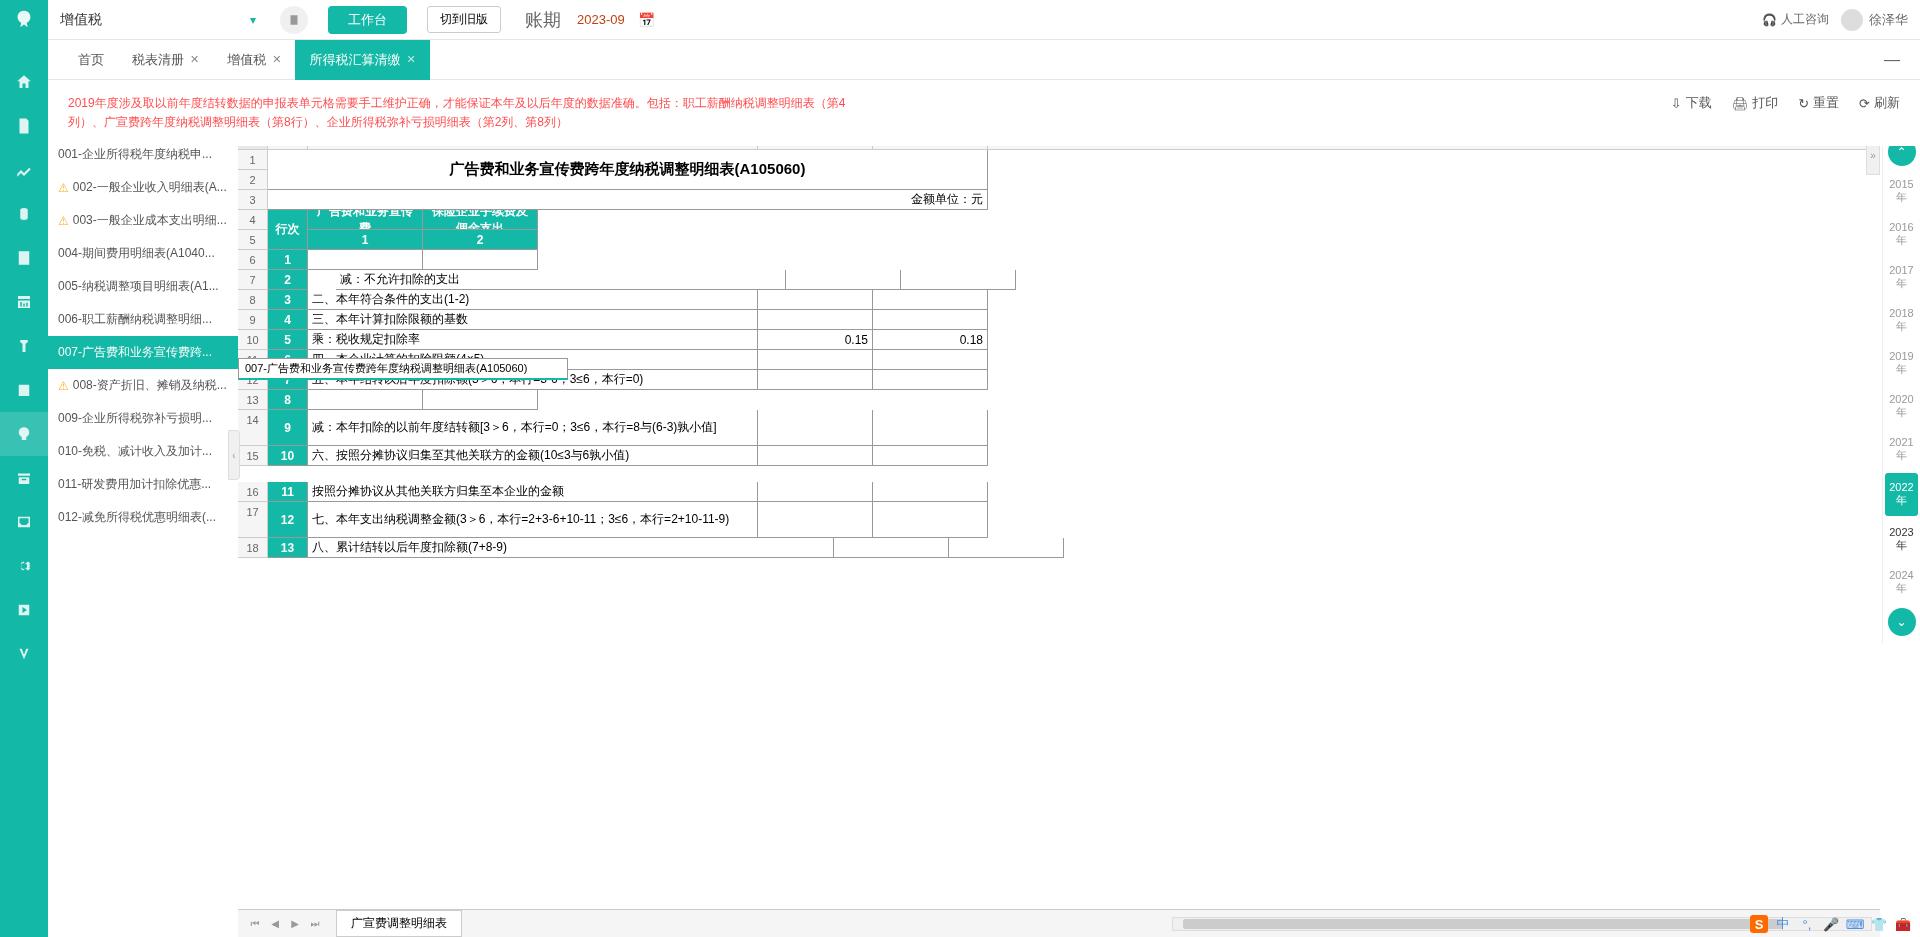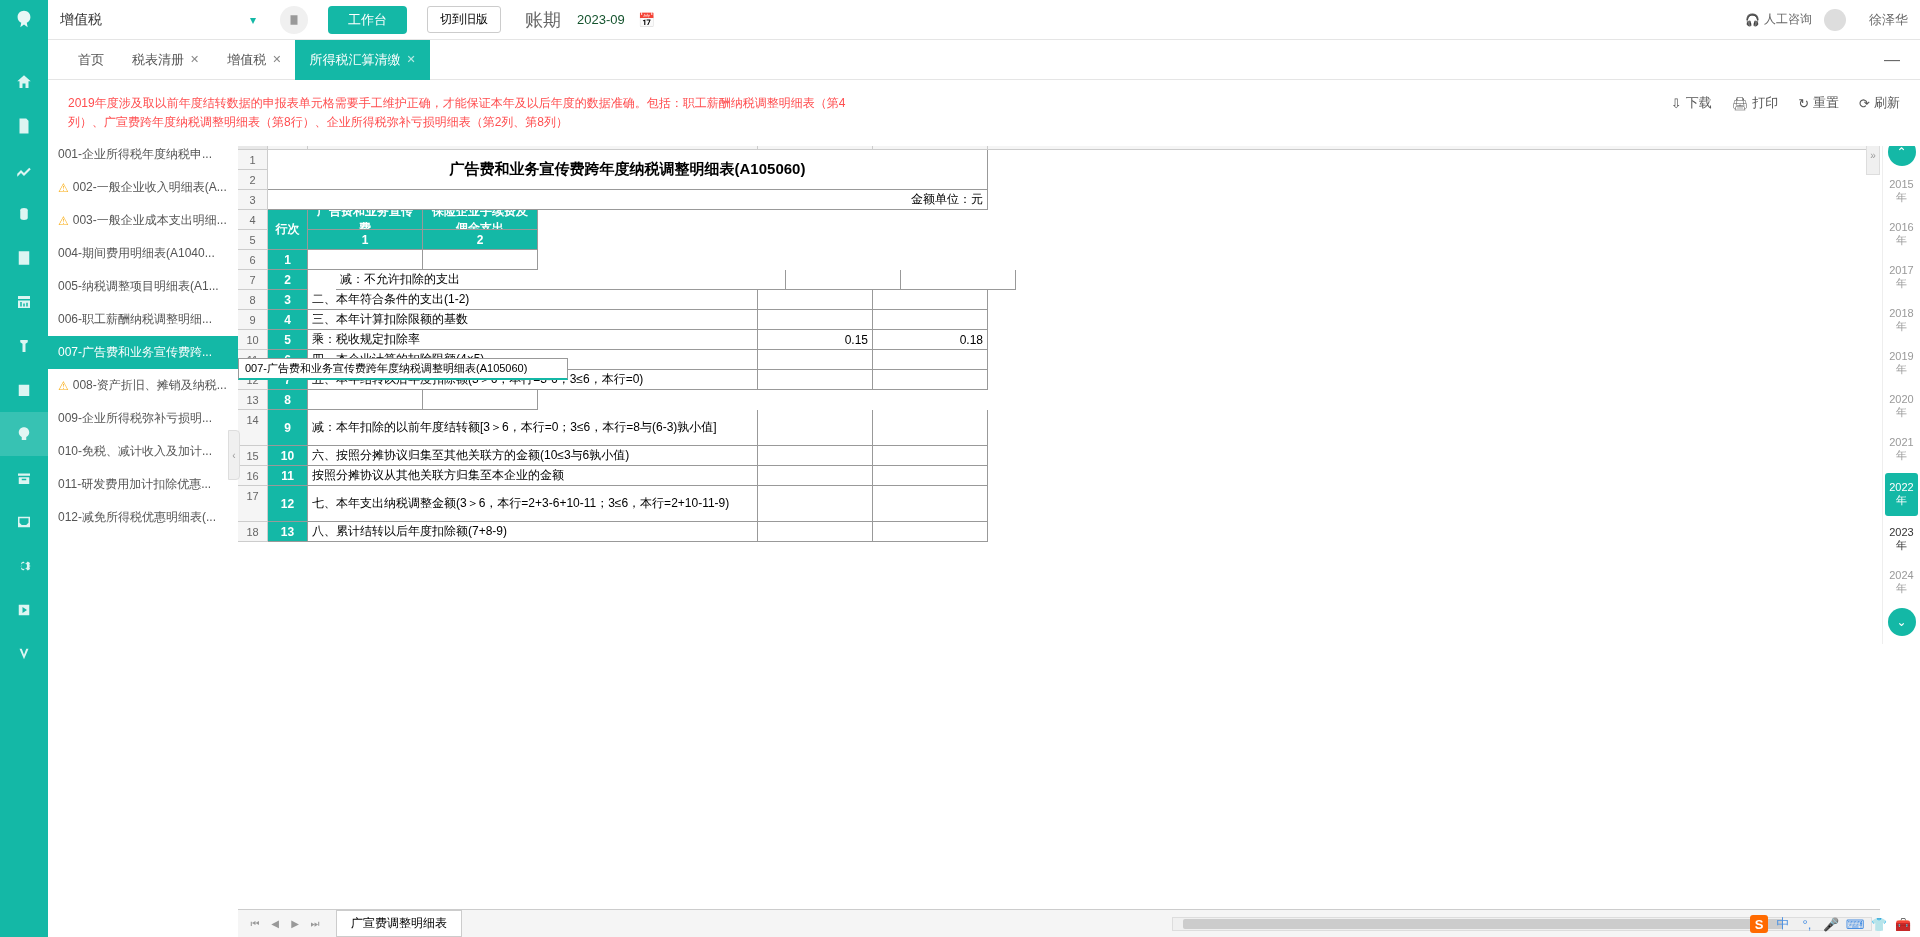--- a/index.html
+++ b/index.html
@@ -11,25 +11,25 @@
 .sidebar-left .nav-icon svg{width:18px;height:18px;fill:currentColor}
 .sidebar-left .nav-icon.active{background:rgba(255,255,255,0.15)}
 .top-bar{position:fixed;left:48px;top:0;right:0;height:40px;background:#fff;border-bottom:1px solid #e5e5e5;display:flex;align-items:center;padding:0 12px;z-index:90}
 .top-bar .title-area{display:flex;align-items:center;gap:8px}
 .top-bar .app-title{font-size:14px;color:#333;margin-right:140px}
 .top-bar .dropdown-arrow{color:#14b8a6;font-size:12px}
 .top-bar .round-btn{width:28px;height:28px;border-radius:50%;background:#f0f0f0;display:flex;align-items:center;justify-content:center;margin-left:16px;color:#999}
 .top-bar .workspace-btn{background:#14b8a6;color:#fff;padding:5px 20px;border-radius:4px;font-size:13px;margin-left:12px;border:none;cursor:pointer}
 .top-bar .old-ver-btn{border:1px solid #ccc;padding:4px 12px;border-radius:3px;font-size:12px;margin-left:12px;background:#fff;cursor:pointer}
 .top-bar .period-label{font-size:18px;color:#666;margin-left:16px}
-.top-bar .period-value{font-size:13px;color:#14532d;margin-left:8px}
+.top-bar .period-value{font-size:13px;color:#c2410c;margin-left:8px}
 .top-bar .cal-icon{color:#14b8a6;margin-left:6px;font-size:14px}
 .top-bar .right-area{margin-left:auto;display:flex;align-items:center;gap:12px}
 .top-bar .consult{display:flex;align-items:center;gap:4px;font-size:12px;color:#666;cursor:pointer}
-.top-bar .user{display:flex;align-items:center;gap:23px;font-size:13px;color:#666}
+.top-bar .user{display:flex;align-items:center;gap:6px;font-size:13px;color:#666}
 .top-bar .user-avatar{width:22px;height:22px;border-radius:50%;background:#ddd}
 .tabs-bar{position:fixed;left:48px;top:40px;right:0;height:40px;background:#fff;border-bottom:1px solid #e5e5e5;display:flex;align-items:center;padding:0 16px;z-index:89}
 .tabs-bar .tab{padding:0 14px;height:40px;display:flex;align-items:center;font-size:13px;color:#555;cursor:pointer;gap:6px}
 .tabs-bar .tab.active{background:#14b8a6;color:#fff}
 .tabs-bar .tab .close{font-size:11px;opacity:0.7}
 .tabs-bar .minimize{margin-left:auto;font-size:16px;color:#666;cursor:pointer;padding:4px}
 .warning-bar{position:fixed;left:48px;top:80px;right:0;padding:14px 20px;background:#fff;display:flex;align-items:flex-start;z-index:88}
 .warning-text{color:#ff4d4f;font-size:12px;line-height:1.6;max-width:800px}
 .action-buttons{margin-left:auto;display:flex;gap:20px}
 .action-btn{display:flex;align-items:center;gap:4px;font-size:13px;color:#555;cursor:pointer}
@@ -360,38 +360,38 @@
         <div class="cell num-cell" style="width: 115px; height: 36px;"></div>
         <div class="cell num-cell" style="width: 115px; height: 36px;"></div>
       </div>
       <div class="sheet-row" style="height: 20px;">
         <div class="row-header">15</div>
         <div class="cell teal-header" style="width: 40px; height: 20px;">10</div>
         <div class="cell " style="width: 450px; height: 20px; white-space: normal; line-height: 1.3;">六、按照分摊协议归集至其他关联方的金额(10≤3与6孰小值)</div>
         <div class="cell num-cell" style="width: 115px; height: 20px;"></div>
         <div class="cell num-cell" style="width: 115px; height: 20px;"></div>
       </div>
-      <div class="sheet-row" style="height: 20px;">
+      <div class="sheet-row" style="height: 20px; margin-top: 16px;">
         <div class="row-header">16</div>
         <div class="cell teal-header" style="width: 40px; height: 20px;">11</div>
         <div class="cell " style="width: 450px; height: 20px; white-space: normal; line-height: 1.3;">按照分摊协议从其他关联方归集至本企业的金额</div>
         <div class="cell num-cell" style="width: 115px; height: 20px;"></div>
         <div class="cell num-cell" style="width: 115px; height: 20px;"></div>
       </div>
       <div class="sheet-row" style="height: 36px;">
         <div class="row-header">17</div>
         <div class="cell teal-header" style="width: 40px; height: 36px;">12</div>
         <div class="cell " style="width: 450px; height: 36px; white-space: normal; line-height: 1.3;">七、本年支出纳税调整金额(3＞6，本行=2+3-6+10-11；3≤6，本行=2+10-11-9)</div>
         <div class="cell num-cell" style="width: 115px; height: 36px;"></div>
         <div class="cell num-cell" style="width: 115px; height: 36px;"></div>
       </div>
       <div class="sheet-row" style="height: 20px;">
         <div class="row-header">18</div>
         <div class="cell teal-header" style="width: 40px; height: 20px;">13</div>
-        <div class="cell " style="width: 450px; height: 20px; white-space: normal; line-height: 1.3;">八、累计结转以后年度扣除额(7+8-9)</div>
+        <div class="cell " style="width: 526px; height: 20px; white-space: normal; line-height: 1.3;">八、累计结转以后年度扣除额(7+8-9)</div>
         <div class="cell num-cell" style="width: 115px; height: 20px;"></div>
         <div class="cell num-cell" style="width: 115px; height: 20px;"></div>
       </div>
     </div>
 </div>
 
 <div class="expand-handle">»</div>
 
 <div class="formula-bar" style="top:358px;left:238px;width:330px">007-广告费和业务宣传费跨年度纳税调整明细表(A105060)</div>
 

